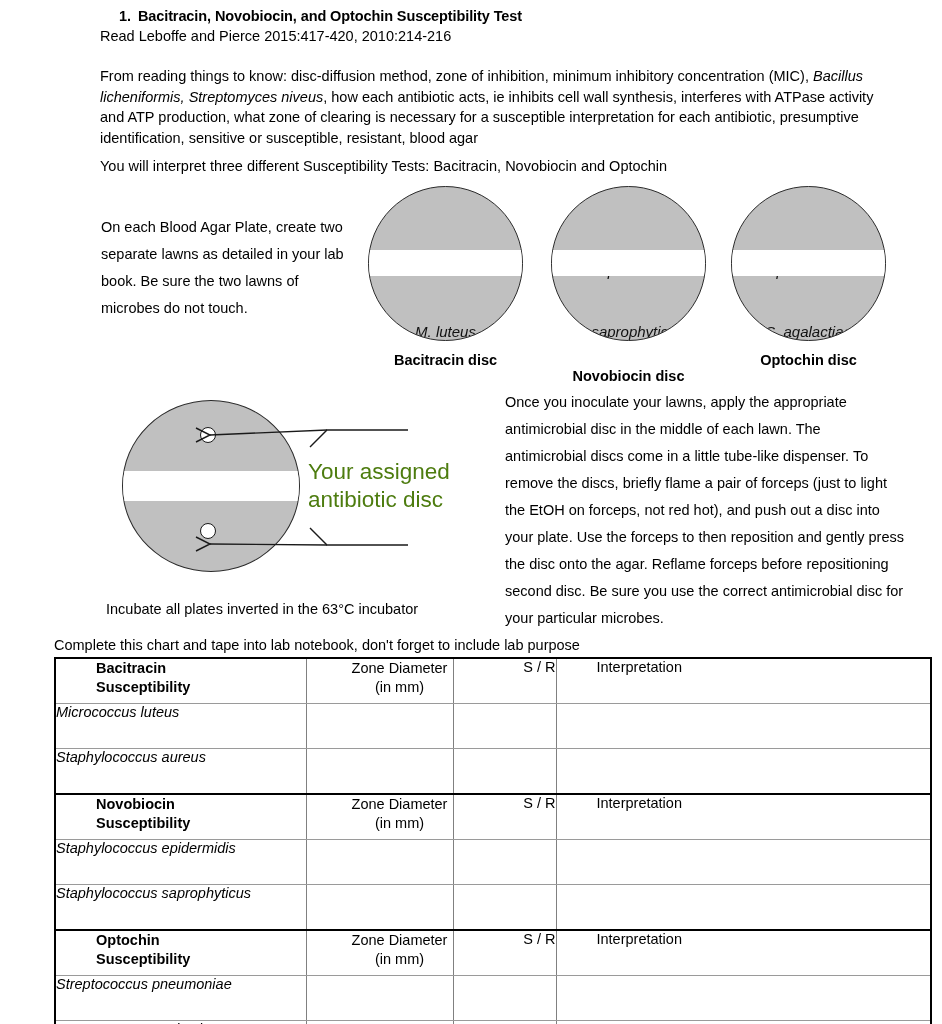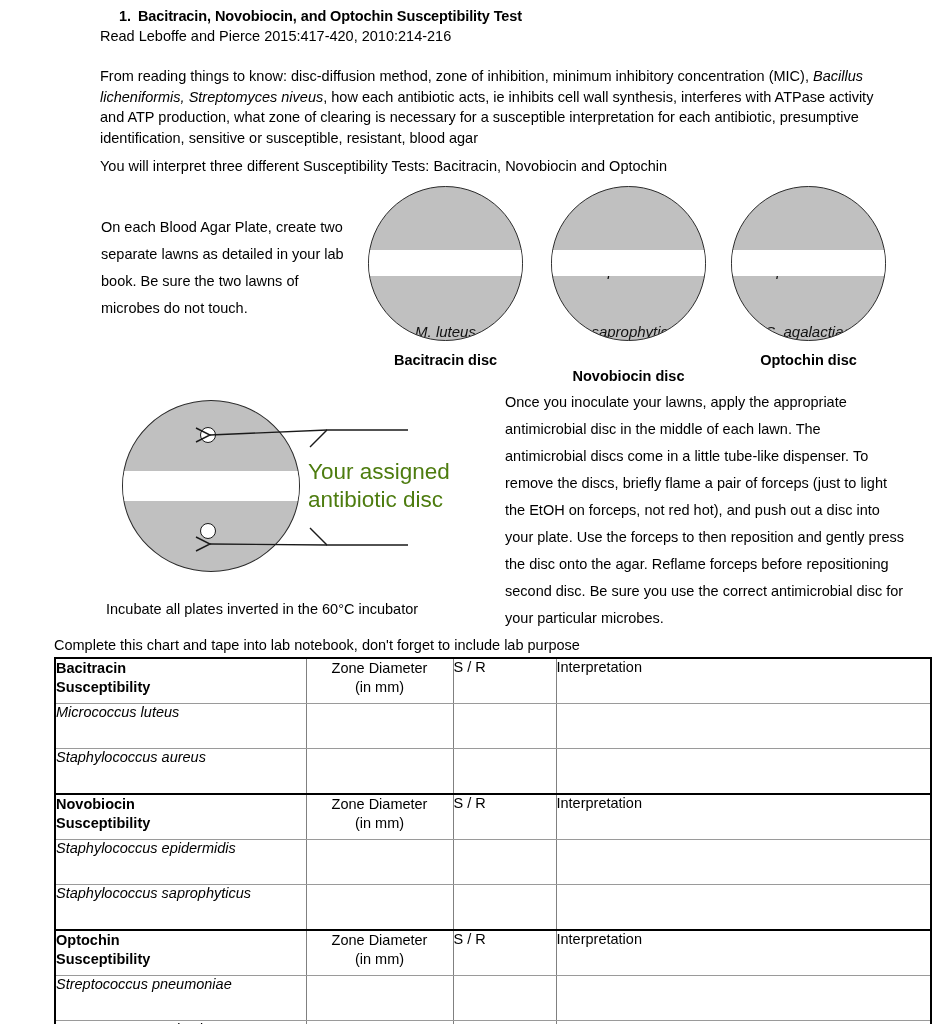--- a/index.html
+++ b/index.html
@@ -197,20 +197,21 @@
     border-left: 1.1px solid #808080;
     border-right: 1.1px solid #808080;
     border-top: 1.1px solid #9a9a9a;
     border-bottom: 1.1px solid #9a9a9a;
     padding: 0;
     vertical-align: top;
   }
   .chart-table tr.section-head td {
     border-top: 2.6px solid #000000;
     height: 44px;
+    padding-left: 40px;
   }
   .chart-table tbody.section:first-child tr.section-head td {
     border-top: 2.6px solid #000000;
   }
   .chart-table tbody.section:last-child tr.organism:last-child td {
     border-bottom: 2.6px solid #000000;
   }
   .chart-table td.first-col { border-left: 2.6px solid #000000; }
   .chart-table td.last-col { border-right: 2.6px solid #000000; }
 
@@ -218,21 +219,21 @@
     font-weight: bold;
     padding: 4px 0 0 6px;
     line-height: 19px;
   }
   .cell-head-center {
     text-align: center;
     padding: 4px 0 0 0;
     line-height: 19px;
   }
   .cell-head-sr {
-    text-align: left;
+    text-align: right;
     padding: 23px 0 0 0;
   }
   .cell-head-interp {
     padding: 23px 0 0 8px;
   }
   .chart-table tr.organism td { height: 44px; }
   .cell-organism {
     font-style: italic;
     padding: 24px 0 0 6px;
     white-space: nowrap;
@@ -294,21 +295,21 @@
     </g>
   </svg>
 
   <div class="assigned-label">
     <div>Your assigned</div>
     <div>antibiotic disc</div>
   </div>
 
   <div class="disc-instructions">Once you inoculate your lawns, apply the appropriate antimicrobial disc in the middle of each lawn.  The antimicrobial discs come in a little tube-like dispenser. To remove the discs, briefly flame a pair of forceps (just to light the EtOH on forceps, not red hot), and push out a disc into your plate. Use the forceps to then reposition and gently press the disc onto the agar.  Reflame forceps before repositioning second disc.  Be sure you use the correct antimicrobial disc for your particular microbes.</div>
 
-  <div class="incubate-line">Incubate all plates inverted in the 60°C incubator</div>
+  <div class="incubate-line">Incubate all plates inverted in the 63°C incubator</div>
   <div class="chart-note">Complete this chart and tape into lab notebook, don't forget to include lab purpose</div>
 
   <table class="chart-table">
     <colgroup>
       <col class="c-organism">
         <col class="c-zone">
         <col class="c-sr">
         <col class="c-interp">
     </colgroup>
 

